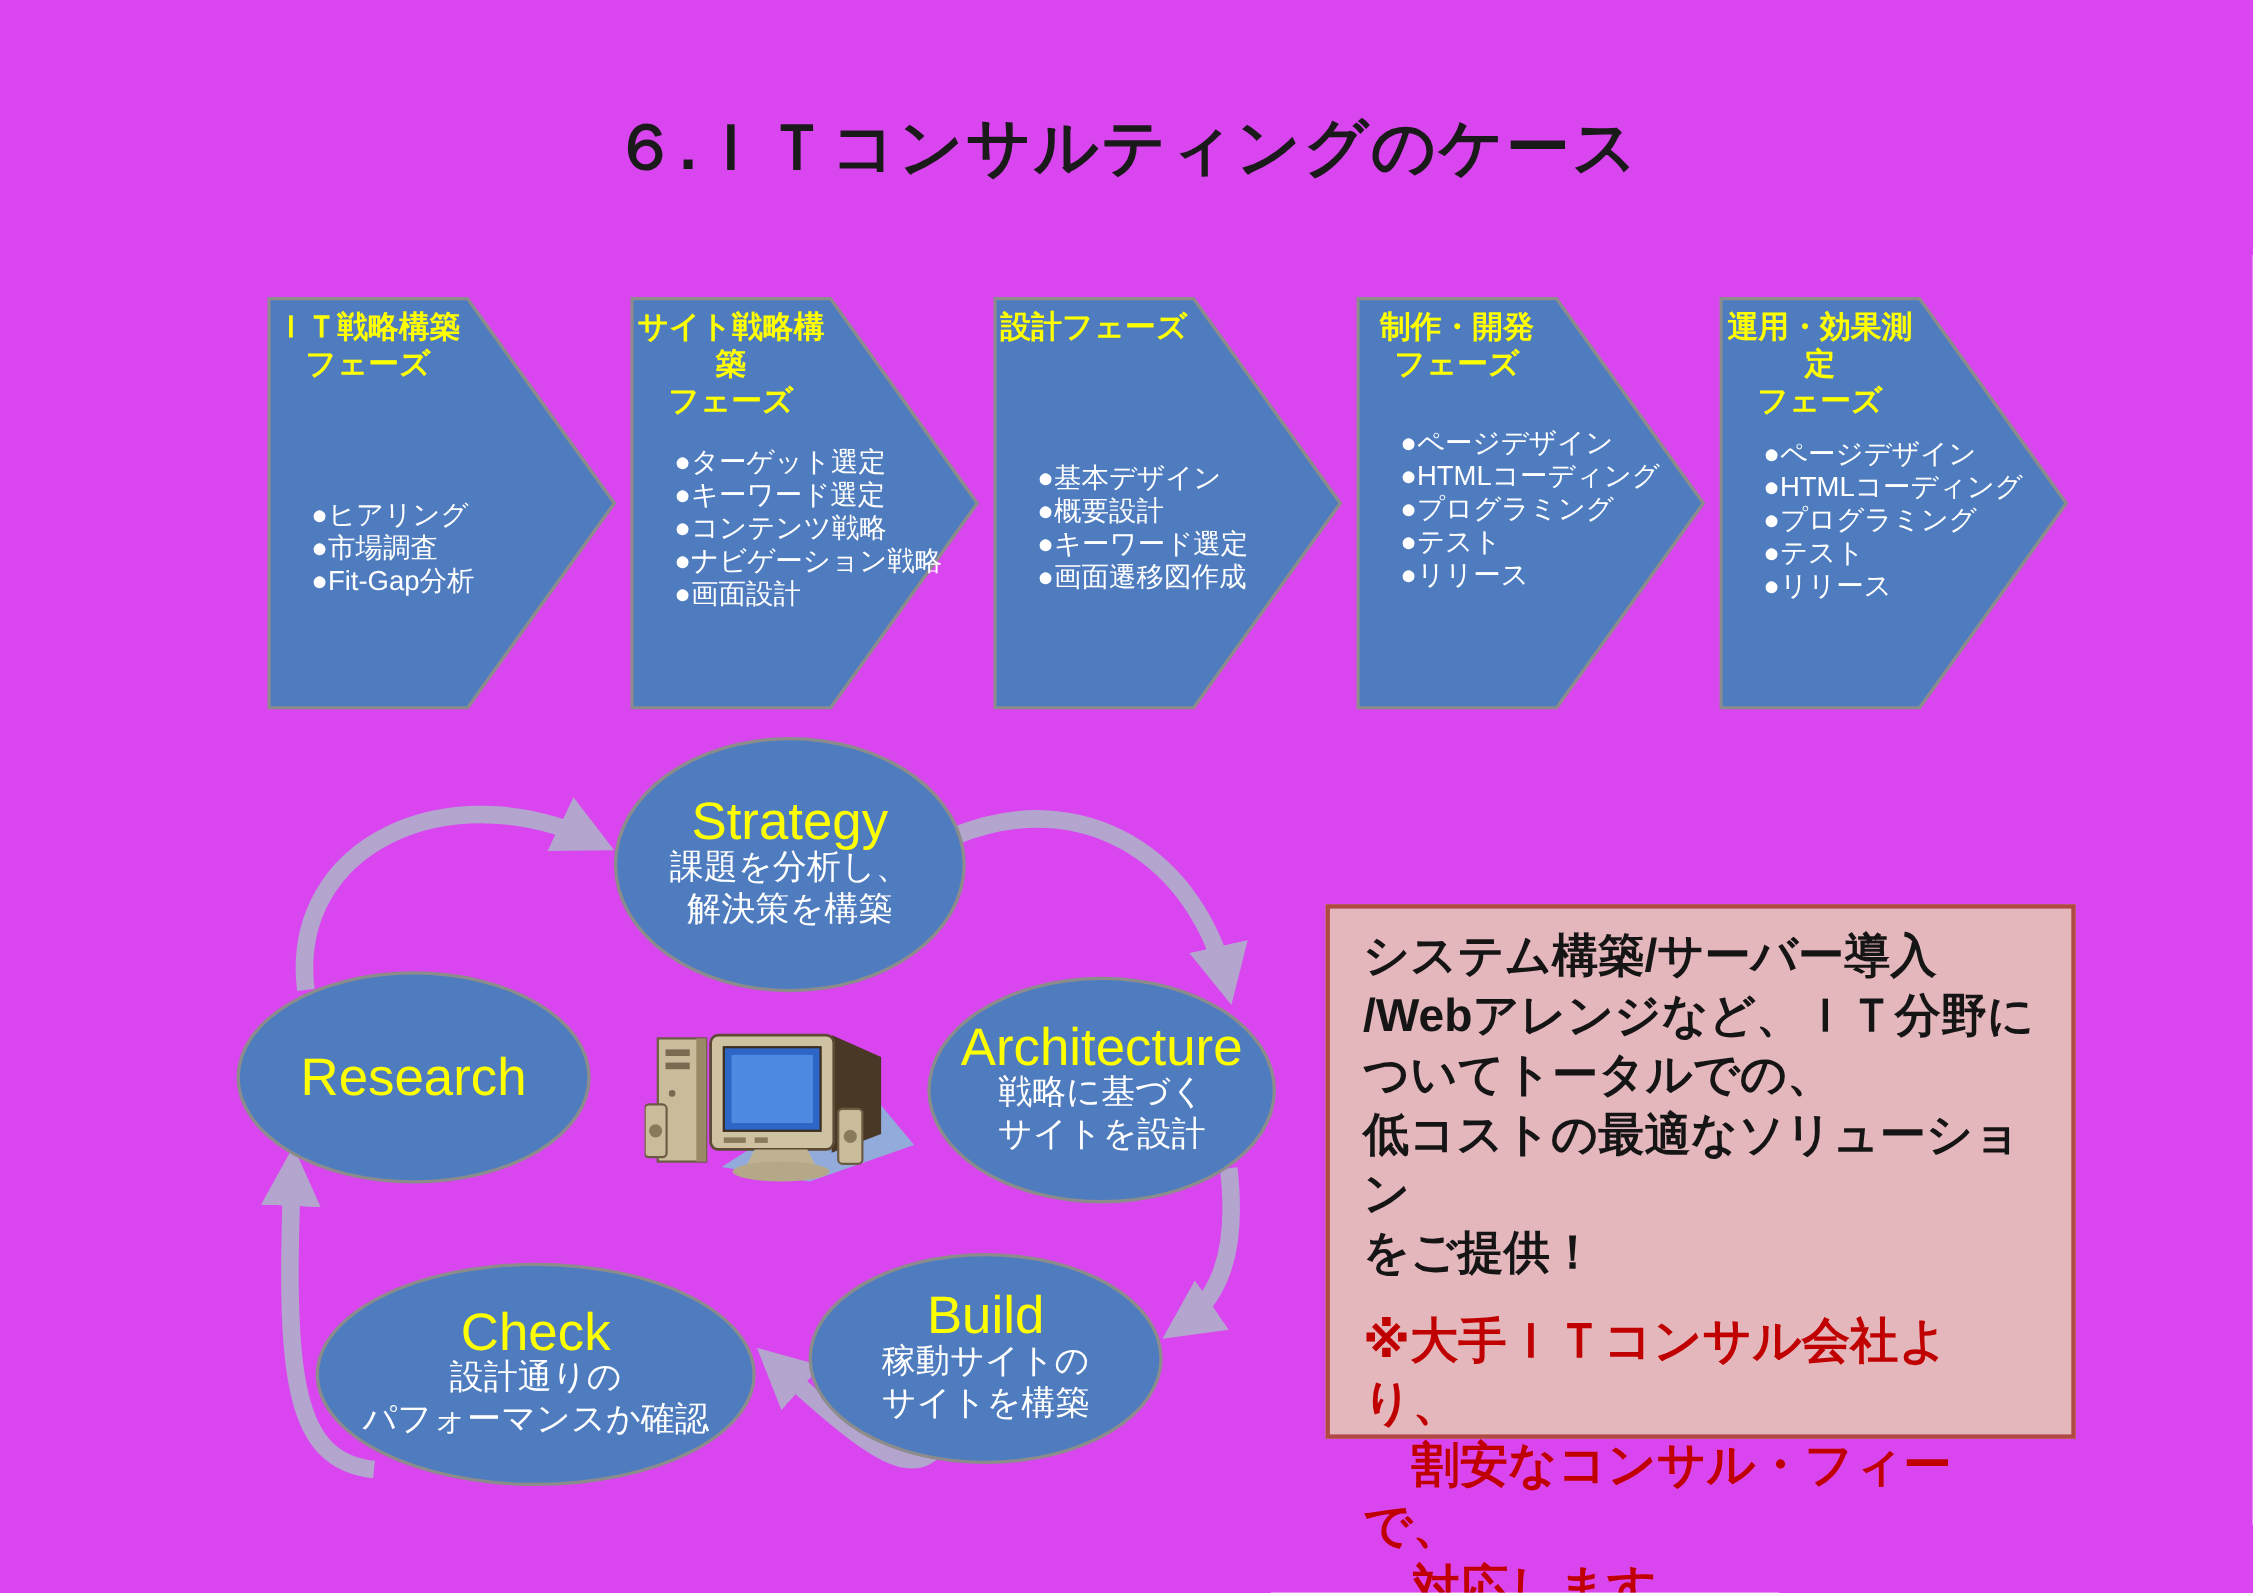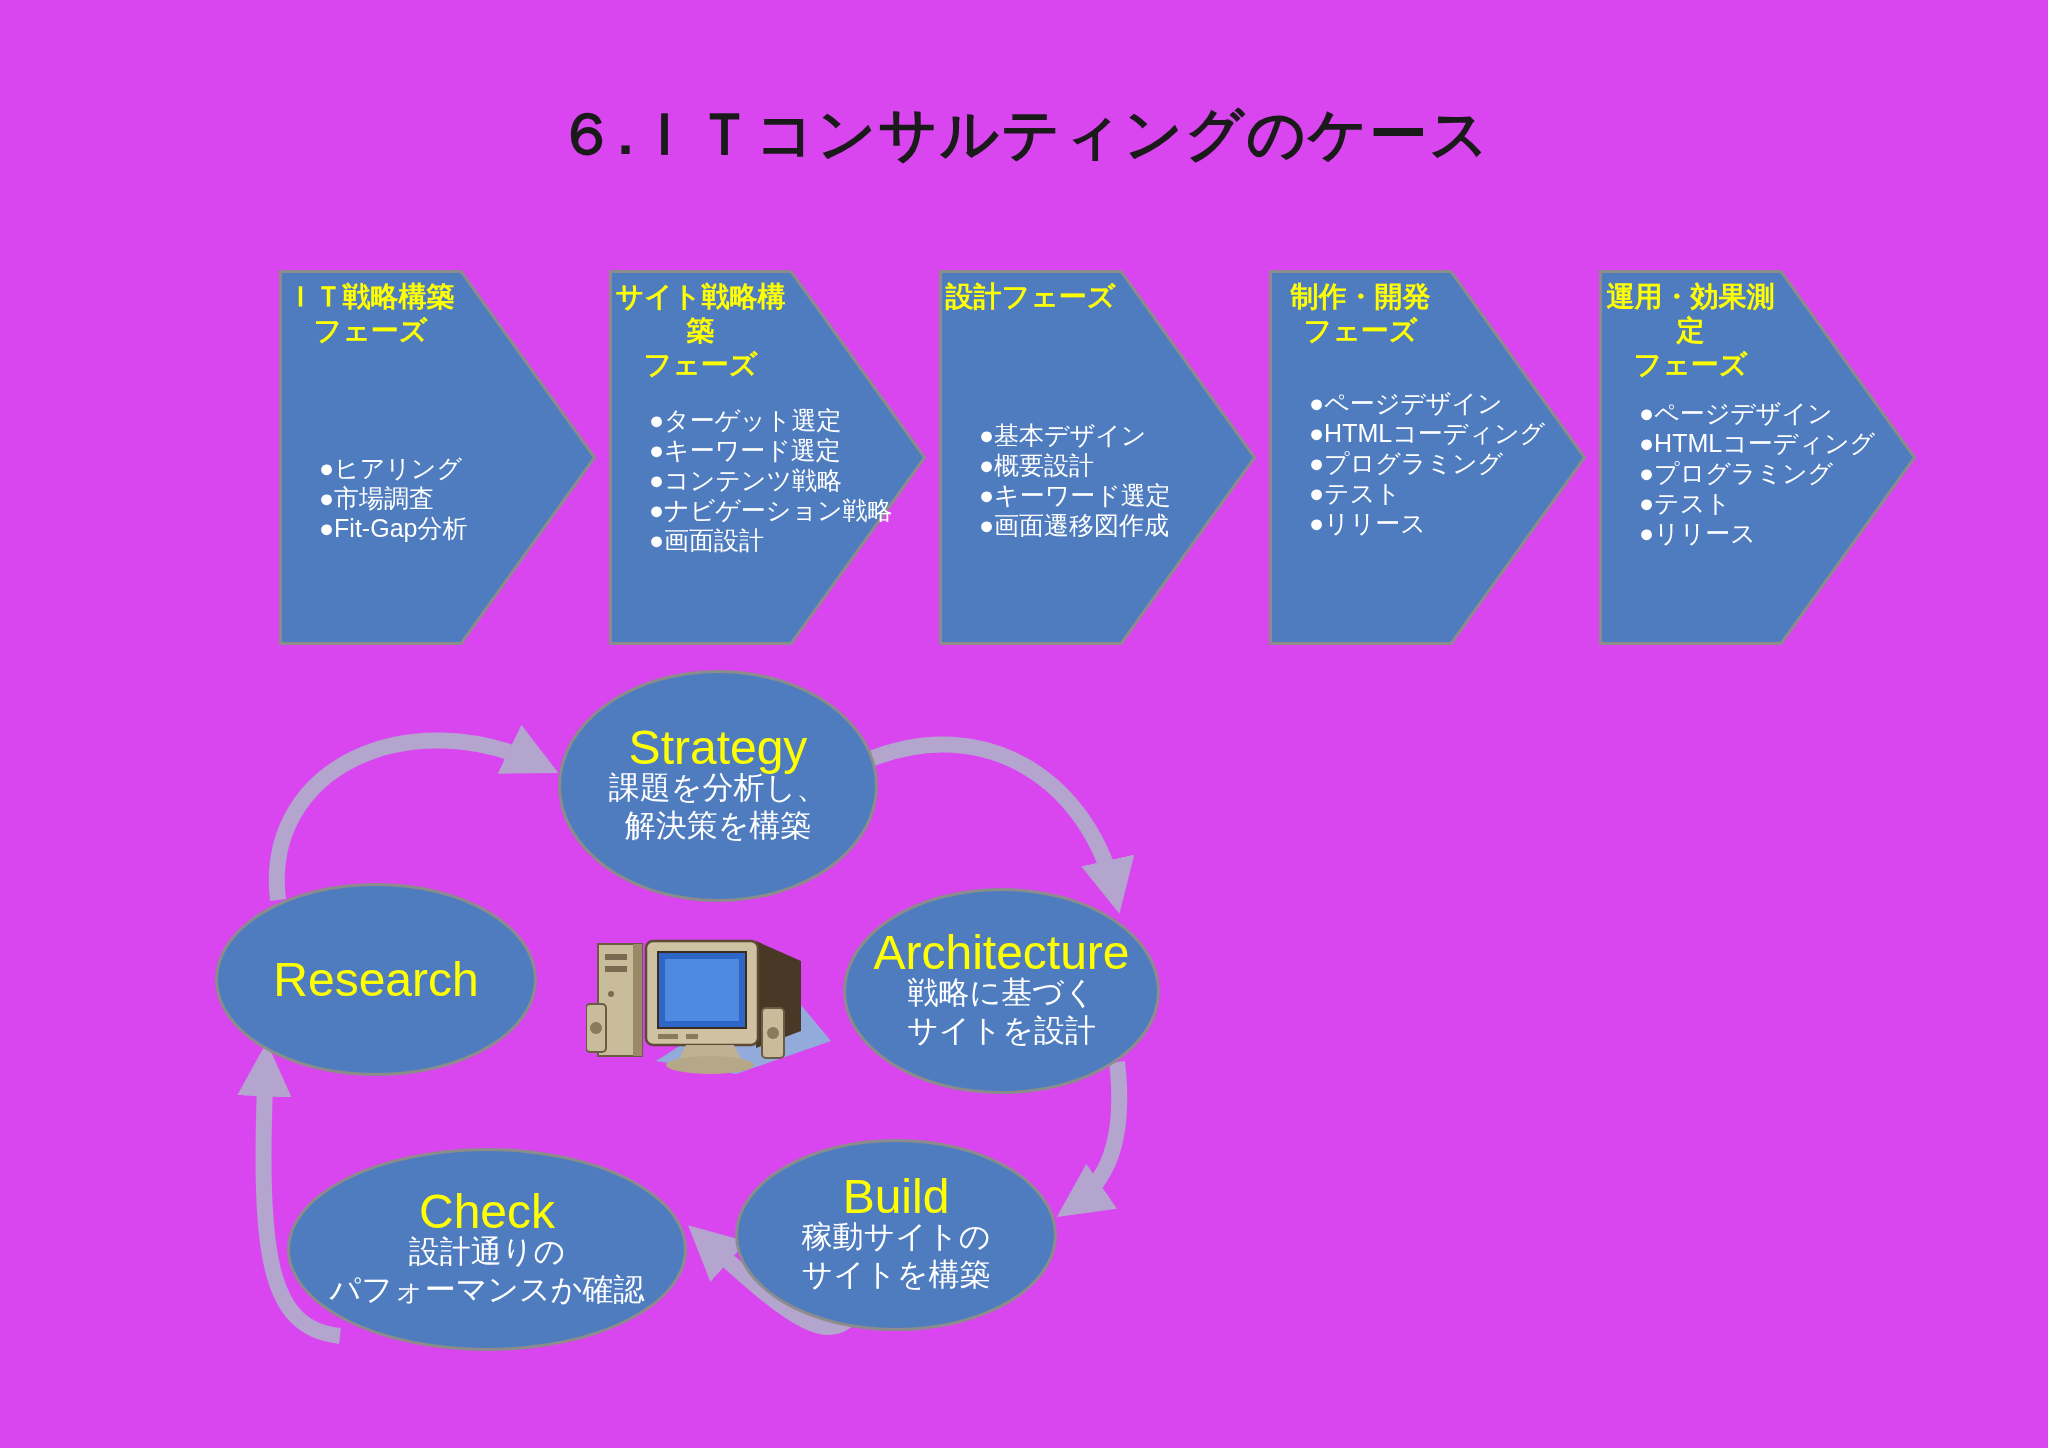--- a/index.html
+++ b/index.html
@@ -6,21 +6,21 @@
   #slide{
     position:relative;width:2048px;height:1448px;background:#d946ef;overflow:hidden;
     font-family:"Liberation Sans","DejaVu Sans",sans-serif;
   }
   
   #slide-title{
     position:absolute;top:96px;left:0;width:2048px;text-align:center;
     font-size:58px;font-weight:bold;color:#1a1a1a;letter-spacing:2px;white-space:nowrap;
   }
   
-  .chevron{position:absolute;z-index:2;margin-left:36px;}
+  .chevron{position:absolute;z-index:2;}
   .chevron svg{position:absolute;left:0;top:0;}
   .chev-title{
     position:absolute;top:10px;left:0;width:183px;text-align:center;
     font-size:28px;line-height:34px;font-weight:bold;color:#ffff00;
     white-space:pre-line;overflow:visible;
   }
   .chev-bullets{
     position:absolute;left:40px;margin:0;padding:0;list-style:none;
   }
   .chev-bullets li{
@@ -180,14 +180,24 @@
     <circle cx="187" cy="97" r="6" fill="#8a7a5c"></circle>
     <rect x="60" y="5" width="112" height="104" rx="7" fill="#cec2a3" stroke="#5c4a34" stroke-width="2.5"></rect>
     <rect x="72" y="16" width="88" height="76" fill="#2e66c8" stroke="#3a2d1e" stroke-width="2"></rect>
     <rect x="79" y="23" width="74" height="62" fill="#4e8ae0"></rect>
     <rect x="72" y="98" width="20" height="5" fill="#8a7a5c"></rect>
     <rect x="100" y="98" width="12" height="5" fill="#8a7a5c"></rect>
     <polygon points="100,109 148,109 157,127 91,127" fill="#bfb292"></polygon>
     <ellipse cx="124" cy="129" rx="44" ry="9" fill="#b5a888"></ellipse>
   </svg>
 
+  <div id="note-box">
+    <p id="note-black"> システム構築/サーバー導入
+/Webアレンジなど、ＩＴ分野に
+ついてトータルでの、
+低コストの最適なソリューション
+をご提供！</p>
+    <p id="note-red">※大手ＩＴコンサル会社より、
+　割安なコンサル・フィーで、
+　対応します。</p>
+  </div>
 
 </div>
 
 </body></html>

